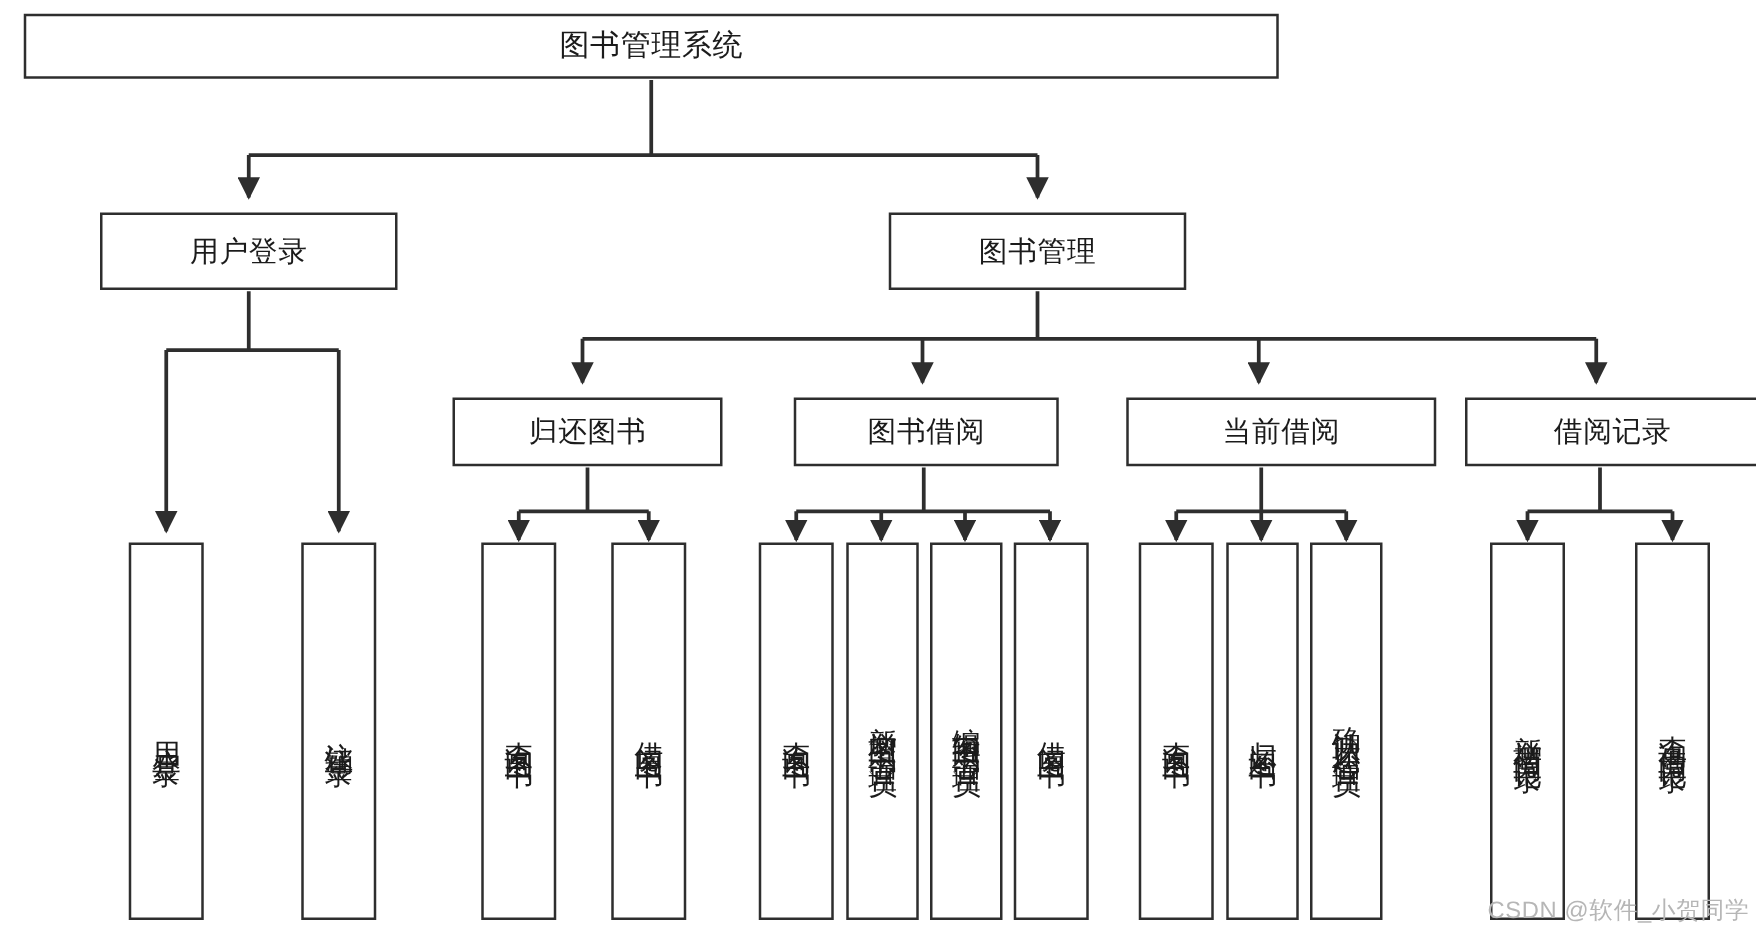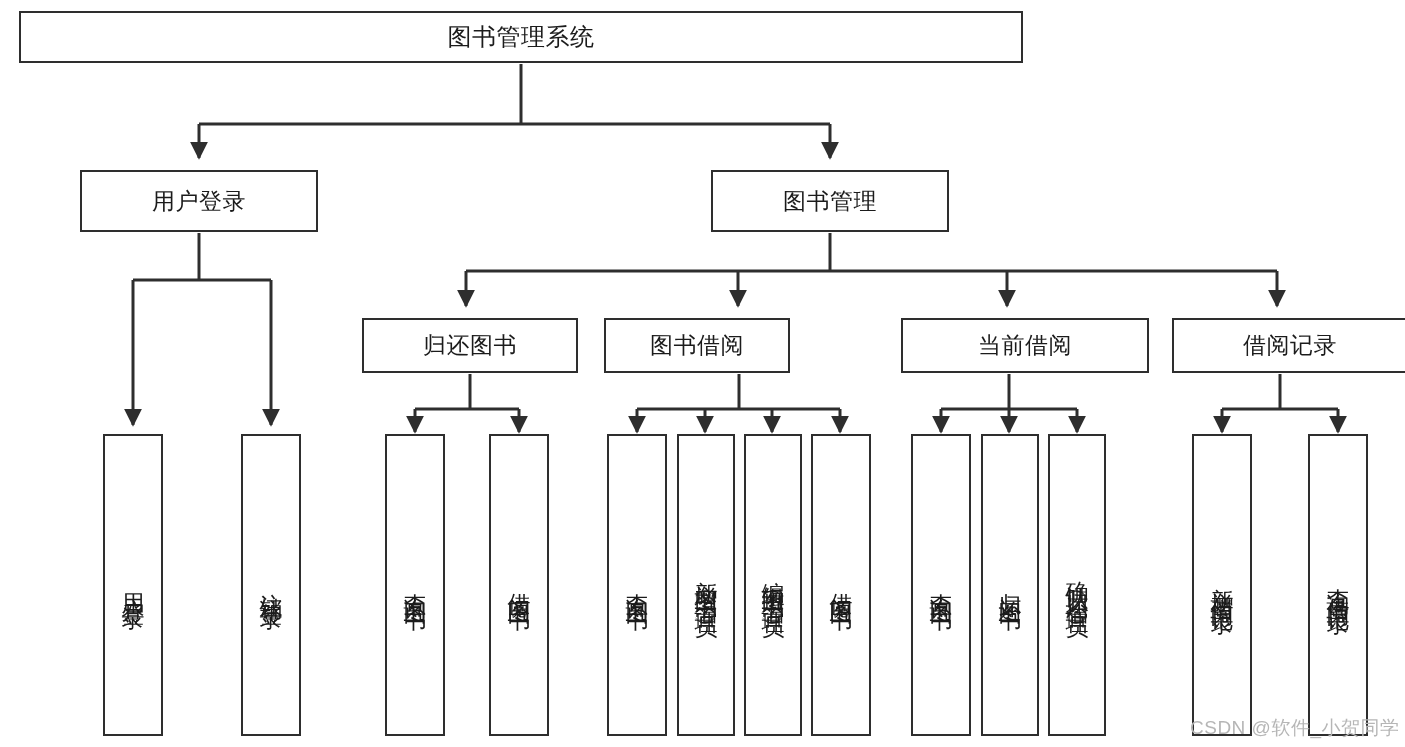--- a/index.html
+++ b/index.html
@@ -129,21 +129,21 @@
   <div class="node horiz" style="left:80px; top:170px; width:238px; height:62px;">
     <span class="lbl">用户登录</span>
   </div>
   <div class="node horiz" style="left:711px; top:170px; width:238px; height:62px;">
     <span class="lbl">图书管理</span>
   </div>
 
   <div class="node horiz" style="left:362px; top:318px; width:216px; height:55px;">
     <span class="lbl">归还图书</span>
   </div>
-  <div class="node horiz" style="left:604px; top:318px; width:186px; height:55px;">
+  <div class="node horiz" style="left:635px; top:318px; width:212px; height:55px;">
     <span class="lbl">图书借阅</span>
   </div>
   <div class="node horiz" style="left:901px; top:318px; width:248px; height:55px;">
     <span class="lbl">当前借阅</span>
   </div>
   <div class="node horiz" style="left:1172px; top:318px; width:236px; height:55px;">
     <span class="lbl">借阅记录</span>
   </div>
 
   <div class="node vert" style="left:103px; top:434px; width:60px; height:302px;">

